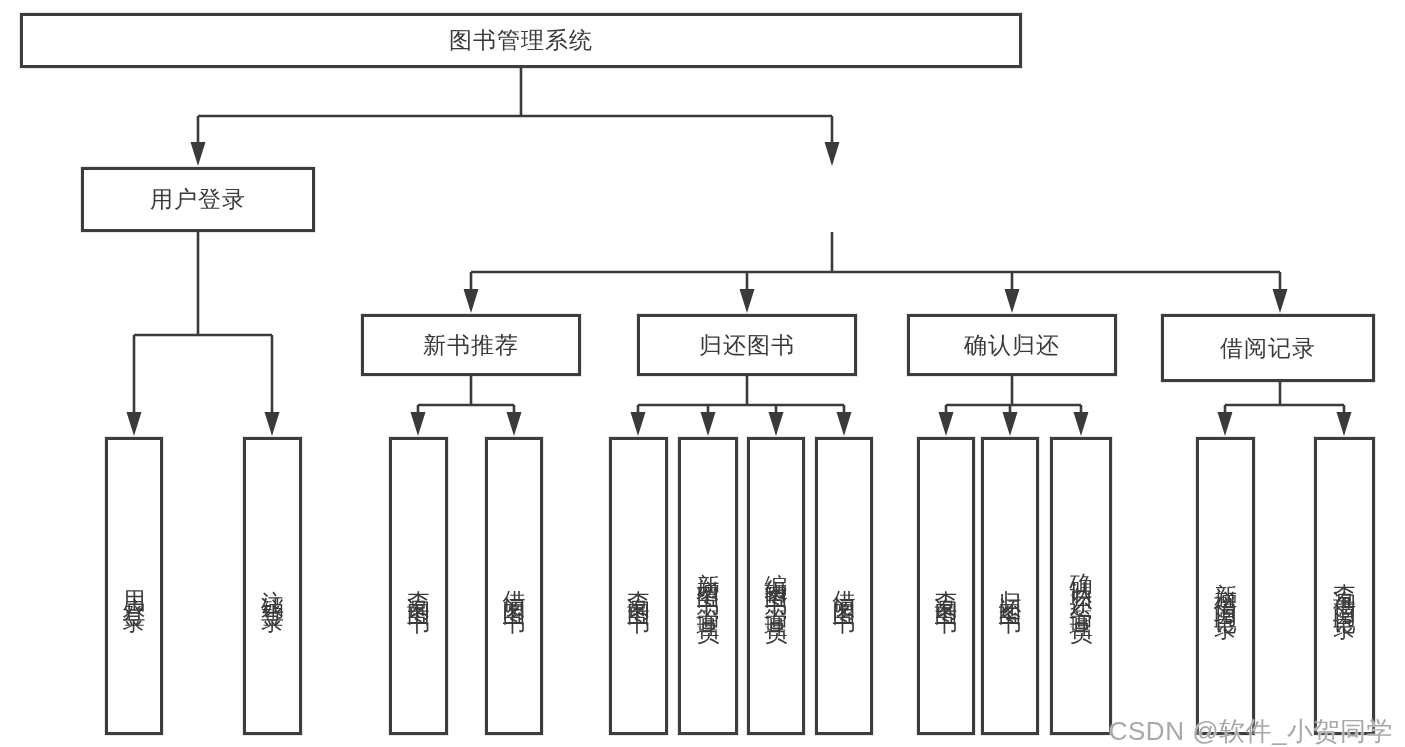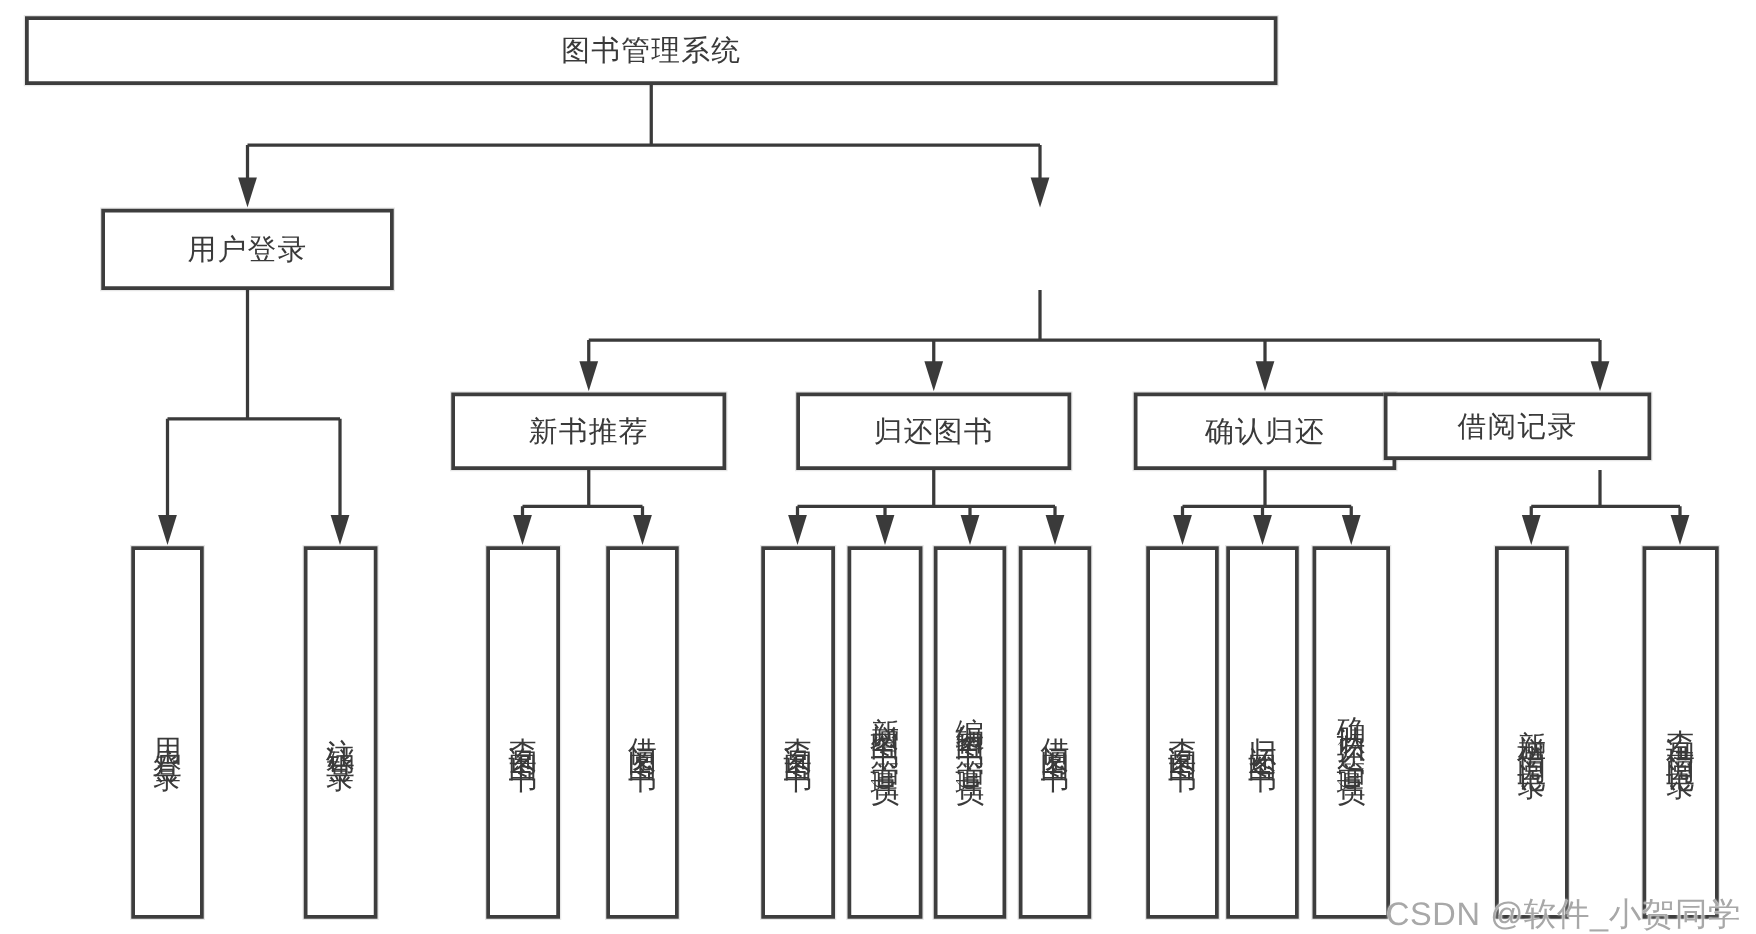--- a/index.html
+++ b/index.html
@@ -98,21 +98,21 @@
     </g>
   </svg>
 
   <div class="node h" style="left:20px;top:13px;width:1002px;height:55px">图书管理系统</div>
 
   <div class="node h" style="left:81px;top:167px;width:234px;height:65px">用户登录</div>
 
   <div class="node h" style="left:361px;top:314px;width:220px;height:62px">新书推荐</div>
   <div class="node h" style="left:637px;top:314px;width:220px;height:62px">归还图书</div>
   <div class="node h" style="left:907px;top:314px;width:210px;height:62px">确认归还</div>
-  <div class="node h" style="left:1107px;top:314px;width:214px;height:54px">借阅记录</div>
+  <div class="node h" style="left:1161px;top:314px;width:214px;height:68px">借阅记录</div>
 
   <div class="node v" style="left:105px;top:437px;width:58px;height:298px">用户登录</div>
   <div class="node v" style="left:243px;top:437px;width:59px;height:298px">注销登录</div>
 
   <div class="node v" style="left:389px;top:437px;width:59px;height:298px">查询图书</div>
   <div class="node v" style="left:485px;top:437px;width:58px;height:298px">借阅图书</div>
 
   <div class="node v" style="left:609px;top:437px;width:59px;height:298px">查询图书</div>
   <div class="node v" style="left:678px;top:437px;width:60px;height:298px">新增图书（管理员）</div>
   <div class="node v" style="left:747px;top:437px;width:58px;height:298px">编辑图书（管理员）</div>

